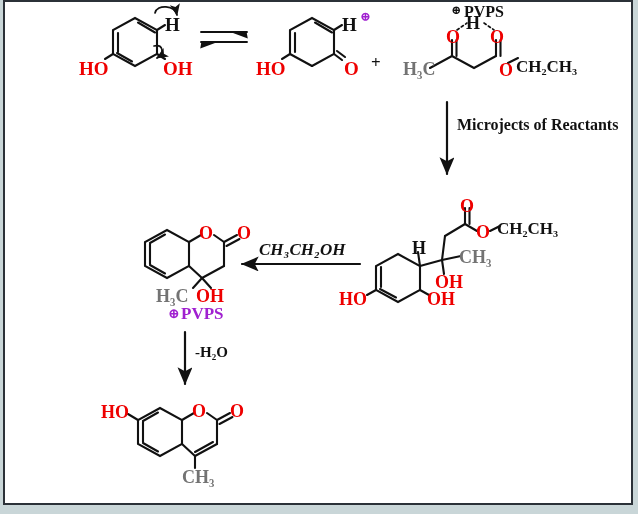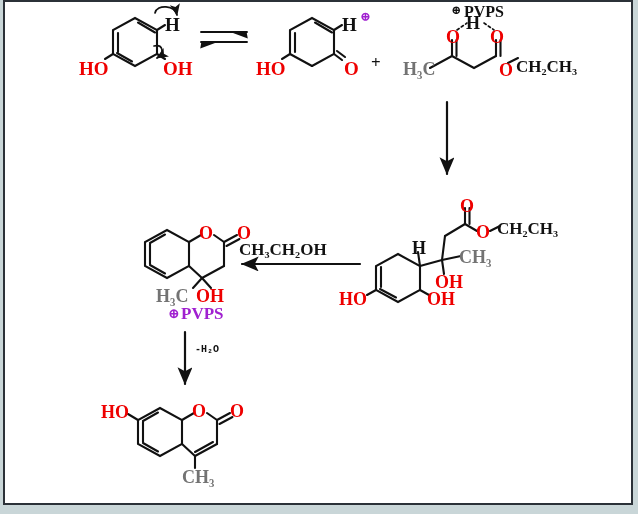--- a/index.html
+++ b/index.html
@@ -230,40 +230,41 @@
 
     <div class="lbl black" style="left:446px; top:2px; font-size:12px;">⊕</div>
     <div class="lbl black" style="left:459px; top:2px; font-size:16px;">PVPS</div>
     <div class="lbl black" style="left:461px; top:12px; font-size:18px;">H</div>
     <div class="lbl red" style="left:441px; top:26px; font-size:18px;">O</div>
     <div class="lbl red" style="left:485px; top:26px; font-size:18px;">O</div>
     <div class="lbl blue" style="left:398px; top:58px; font-size:18px;">H₃C</div>
     <div class="lbl red" style="left:494px; top:59px; font-size:18px;">O</div>
     <div class="lbl black" style="left:511px; top:56px; font-size:17px;">CH₂CH₃</div>
 
+    <div class="txt-label" style="left:452px; top:115px; font-size:16px;">Microjects of Reactants</div>
 
     <div class="lbl red" style="left:455px; top:195px; font-size:18px;">O</div>
     <div class="lbl red" style="left:471px; top:221px; font-size:18px;">O</div>
     <div class="lbl black" style="left:492px; top:218px; font-size:17px;">CH₂CH₃</div>
     <div class="lbl black" style="left:407px; top:237px; font-size:18px;">H</div>
     <div class="lbl blue" style="left:454px; top:246px; font-size:18px;">CH₃</div>
     <div class="lbl red" style="left:430px; top:271px; font-size:18px;">OH</div>
     <div class="lbl red" style="left:334px; top:288px; font-size:18px;">HO</div>
     <div class="lbl red" style="left:422px; top:288px; font-size:18px;">OH</div>
 
-    <div class="txt-label" style="left:234px; top:239px; font-size:17px;">CH₃CH₂OH</div>
+    <div class="txt-label" style="left:254px; top:239px; font-size:17px;font-style:italic;">CH₃CH₂OH</div>
 
     <div class="lbl red" style="left:194px; top:222px; font-size:18px;">O</div>
     <div class="lbl red" style="left:232px; top:222px; font-size:18px;">O</div>
     <div class="lbl blue" style="left:151px; top:285px; font-size:18px;">H₃C</div>
     <div class="lbl red" style="left:191px; top:285px; font-size:18px;">OH</div>
     <div class="lbl purple" style="left:163px; top:305px; font-size:14px;">⊕</div>
     <div class="lbl purple" style="left:176px; top:303px; font-size:17px;">PVPS</div>
 
-    <div class="txt-label" style="left:190px; top:343px; font-size:10px;font-family:Liberation Mono, monospace;">-H₂O</div>
+    <div class="txt-label" style="left:190px; top:343px; font-size:15px;">-H₂O</div>
 
     <div class="lbl red" style="left:96px; top:401px; font-size:18px;">HO</div>
     <div class="lbl red" style="left:187px; top:400px; font-size:18px;">O</div>
     <div class="lbl red" style="left:225px; top:400px; font-size:18px;">O</div>
     <div class="lbl blue" style="left:177px; top:466px; font-size:18px;">CH₃</div>
 
   </div>
 </div>
 
 </body></html>

